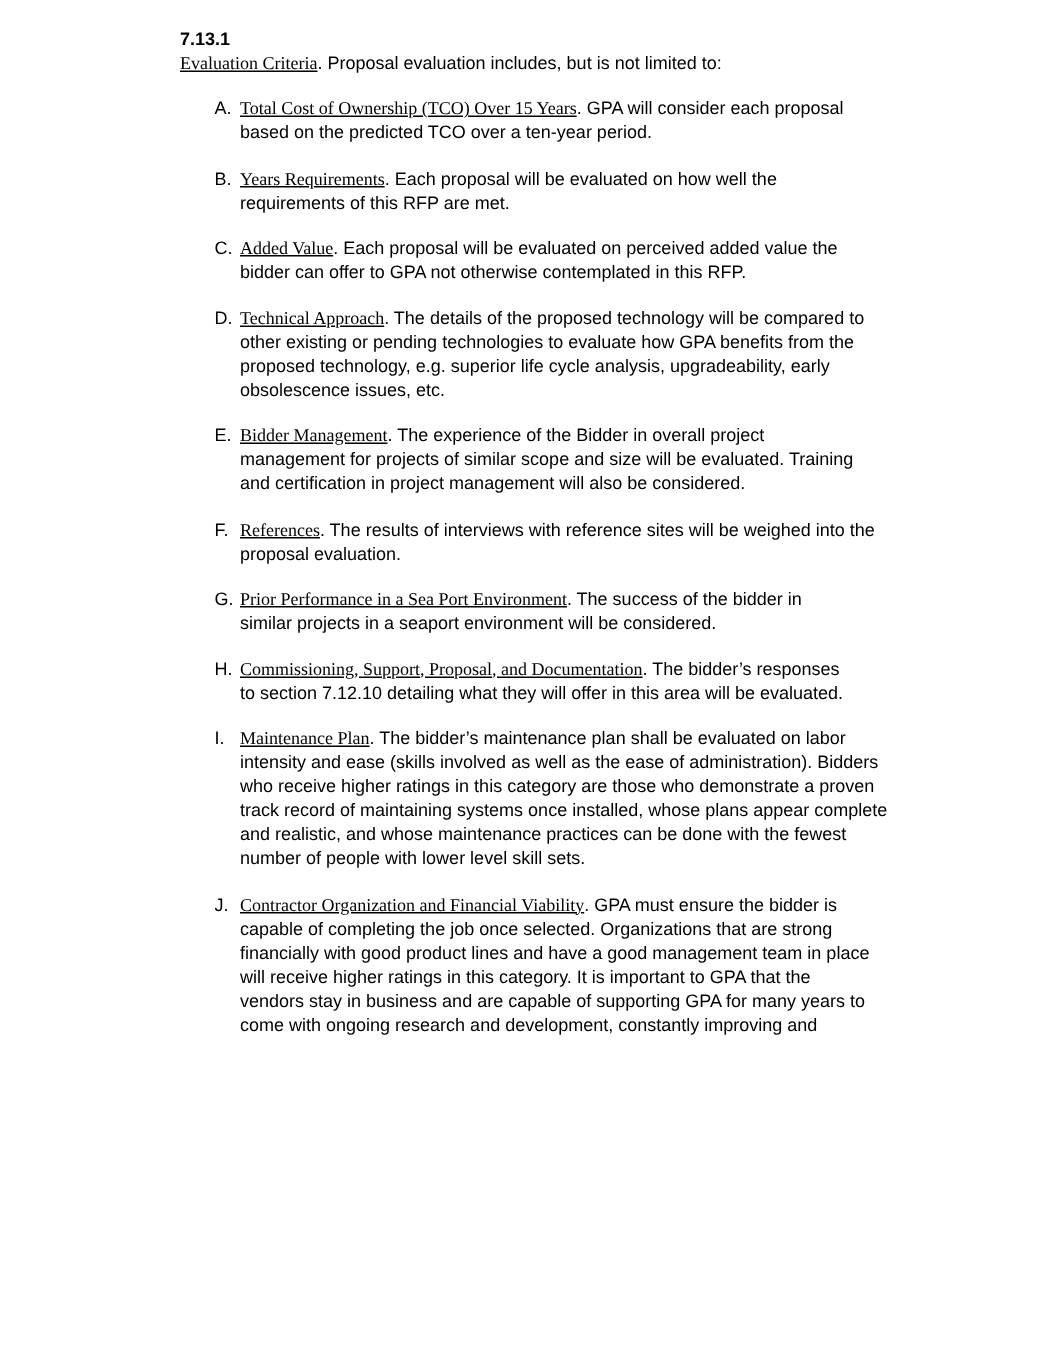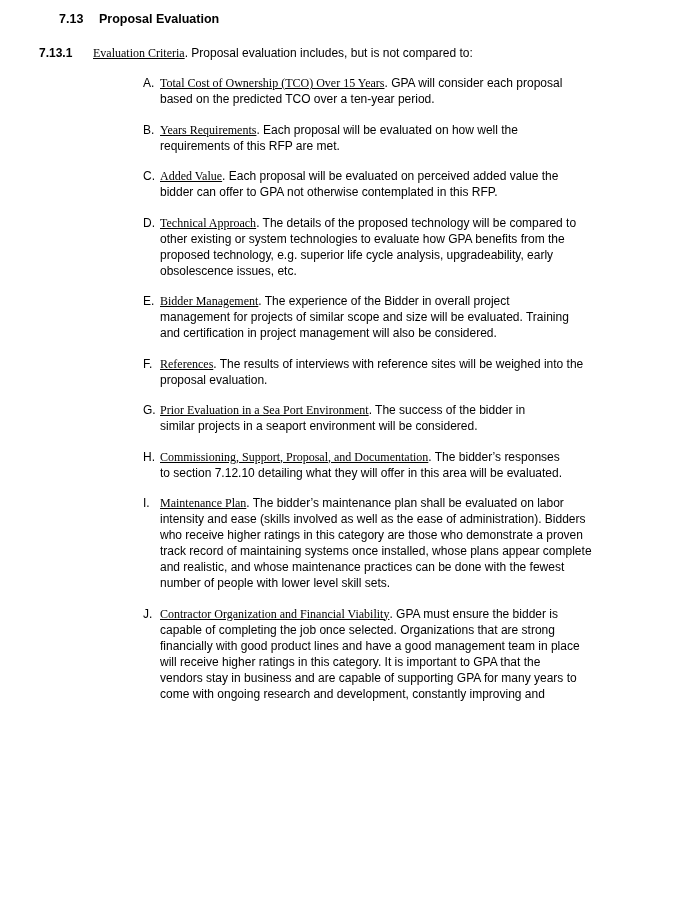--- a/index.html
+++ b/index.html
@@ -24,44 +24,44 @@
 
   .heading {
     margin: 11px 0 0 59px;
     font-size: 12.5px;
     font-weight: bold;
     line-height: 16px;
   }
   .h-num { display: inline-block; width: 40px; }
 
   .subsection {
-    margin: 18px 0 0 39px;
+    margin: 18px 0 0 120px;
     display: flex;
+    flex-direction: column;
   }
   .sub-num { display: inline-block; width: 54px; font-weight: bold; flex: none; }
   .sub-text { width: 540px; }
 
   .u { text-decoration: underline; font-family: Liberation Serif, serif; }
 
   .criteria-list { margin: 14px 0 0 143px; }
   .criteria-item { display: flex; margin-bottom: 14.5px; }
   .criteria-item .letter { width: 17px; flex: none; }
   .criteria-item .item-text { width: 530px; white-space: pre-line; }
 </style>
 </head>
 <body>
 
 <div class="page">
 
 
-  <h2 class="heading"><span class="h-num">7.13</span><span>Proposal Evaluation</span></h2>
 
   <div class="subsection">
     <span class="sub-num">7.13.1</span>
-    <p class="sub-text"><span class="u">Evaluation Criteria</span><span>. Proposal evaluation includes, but is not compared to:</span></p>
+    <p class="sub-text"><span class="u">Evaluation Criteria</span><span>. Proposal evaluation includes, but is not limited to:</span></p>
   </div>
 
   <div class="criteria-list">
   <div class="criteria-item">
         <span class="letter">A.</span>
         <p class="item-text"><span class="u">Total Cost of Ownership (TCO) Over 15 Years</span><span>. GPA will consider each proposal
 based on the predicted TCO over a ten-year period.</span></p>
       </div>
 
   <div class="criteria-item">
@@ -72,41 +72,41 @@
 
   <div class="criteria-item">
         <span class="letter">C.</span>
         <p class="item-text"><span class="u">Added Value</span><span>. Each proposal will be evaluated on perceived added value the
 bidder can offer to GPA not otherwise contemplated in this RFP.</span></p>
       </div>
 
   <div class="criteria-item">
         <span class="letter">D.</span>
         <p class="item-text"><span class="u">Technical Approach</span><span>. The details of the proposed technology will be compared to
-other existing or system technologies to evaluate how GPA benefits from the
+other existing or pending technologies to evaluate how GPA benefits from the
 proposed technology, e.g. superior life cycle analysis, upgradeability, early
 obsolescence issues, etc.</span></p>
       </div>
 
   <div class="criteria-item">
         <span class="letter">E.</span>
         <p class="item-text"><span class="u">Bidder Management</span><span>. The experience of the Bidder in overall project
 management for projects of similar scope and size will be evaluated.  Training
 and certification in project management will also be considered.</span></p>
       </div>
 
   <div class="criteria-item">
         <span class="letter">F.</span>
         <p class="item-text"><span class="u">References</span><span>. The results of interviews with reference sites will be weighed into the
 proposal evaluation.</span></p>
       </div>
 
   <div class="criteria-item">
         <span class="letter">G.</span>
-        <p class="item-text"><span class="u">Prior Evaluation in a Sea Port Environment</span><span>. The success of the bidder in
+        <p class="item-text"><span class="u">Prior Performance in a Sea Port Environment</span><span>. The success of the bidder in
 similar projects in a seaport environment will be considered.</span></p>
       </div>
 
   <div class="criteria-item">
         <span class="letter">H.</span>
         <p class="item-text"><span class="u">Commissioning, Support, Proposal, and Documentation</span><span>. The bidder’s responses
 to section 7.12.10 detailing what they will offer in this area will be evaluated.</span></p>
       </div>
 
   <div class="criteria-item">

